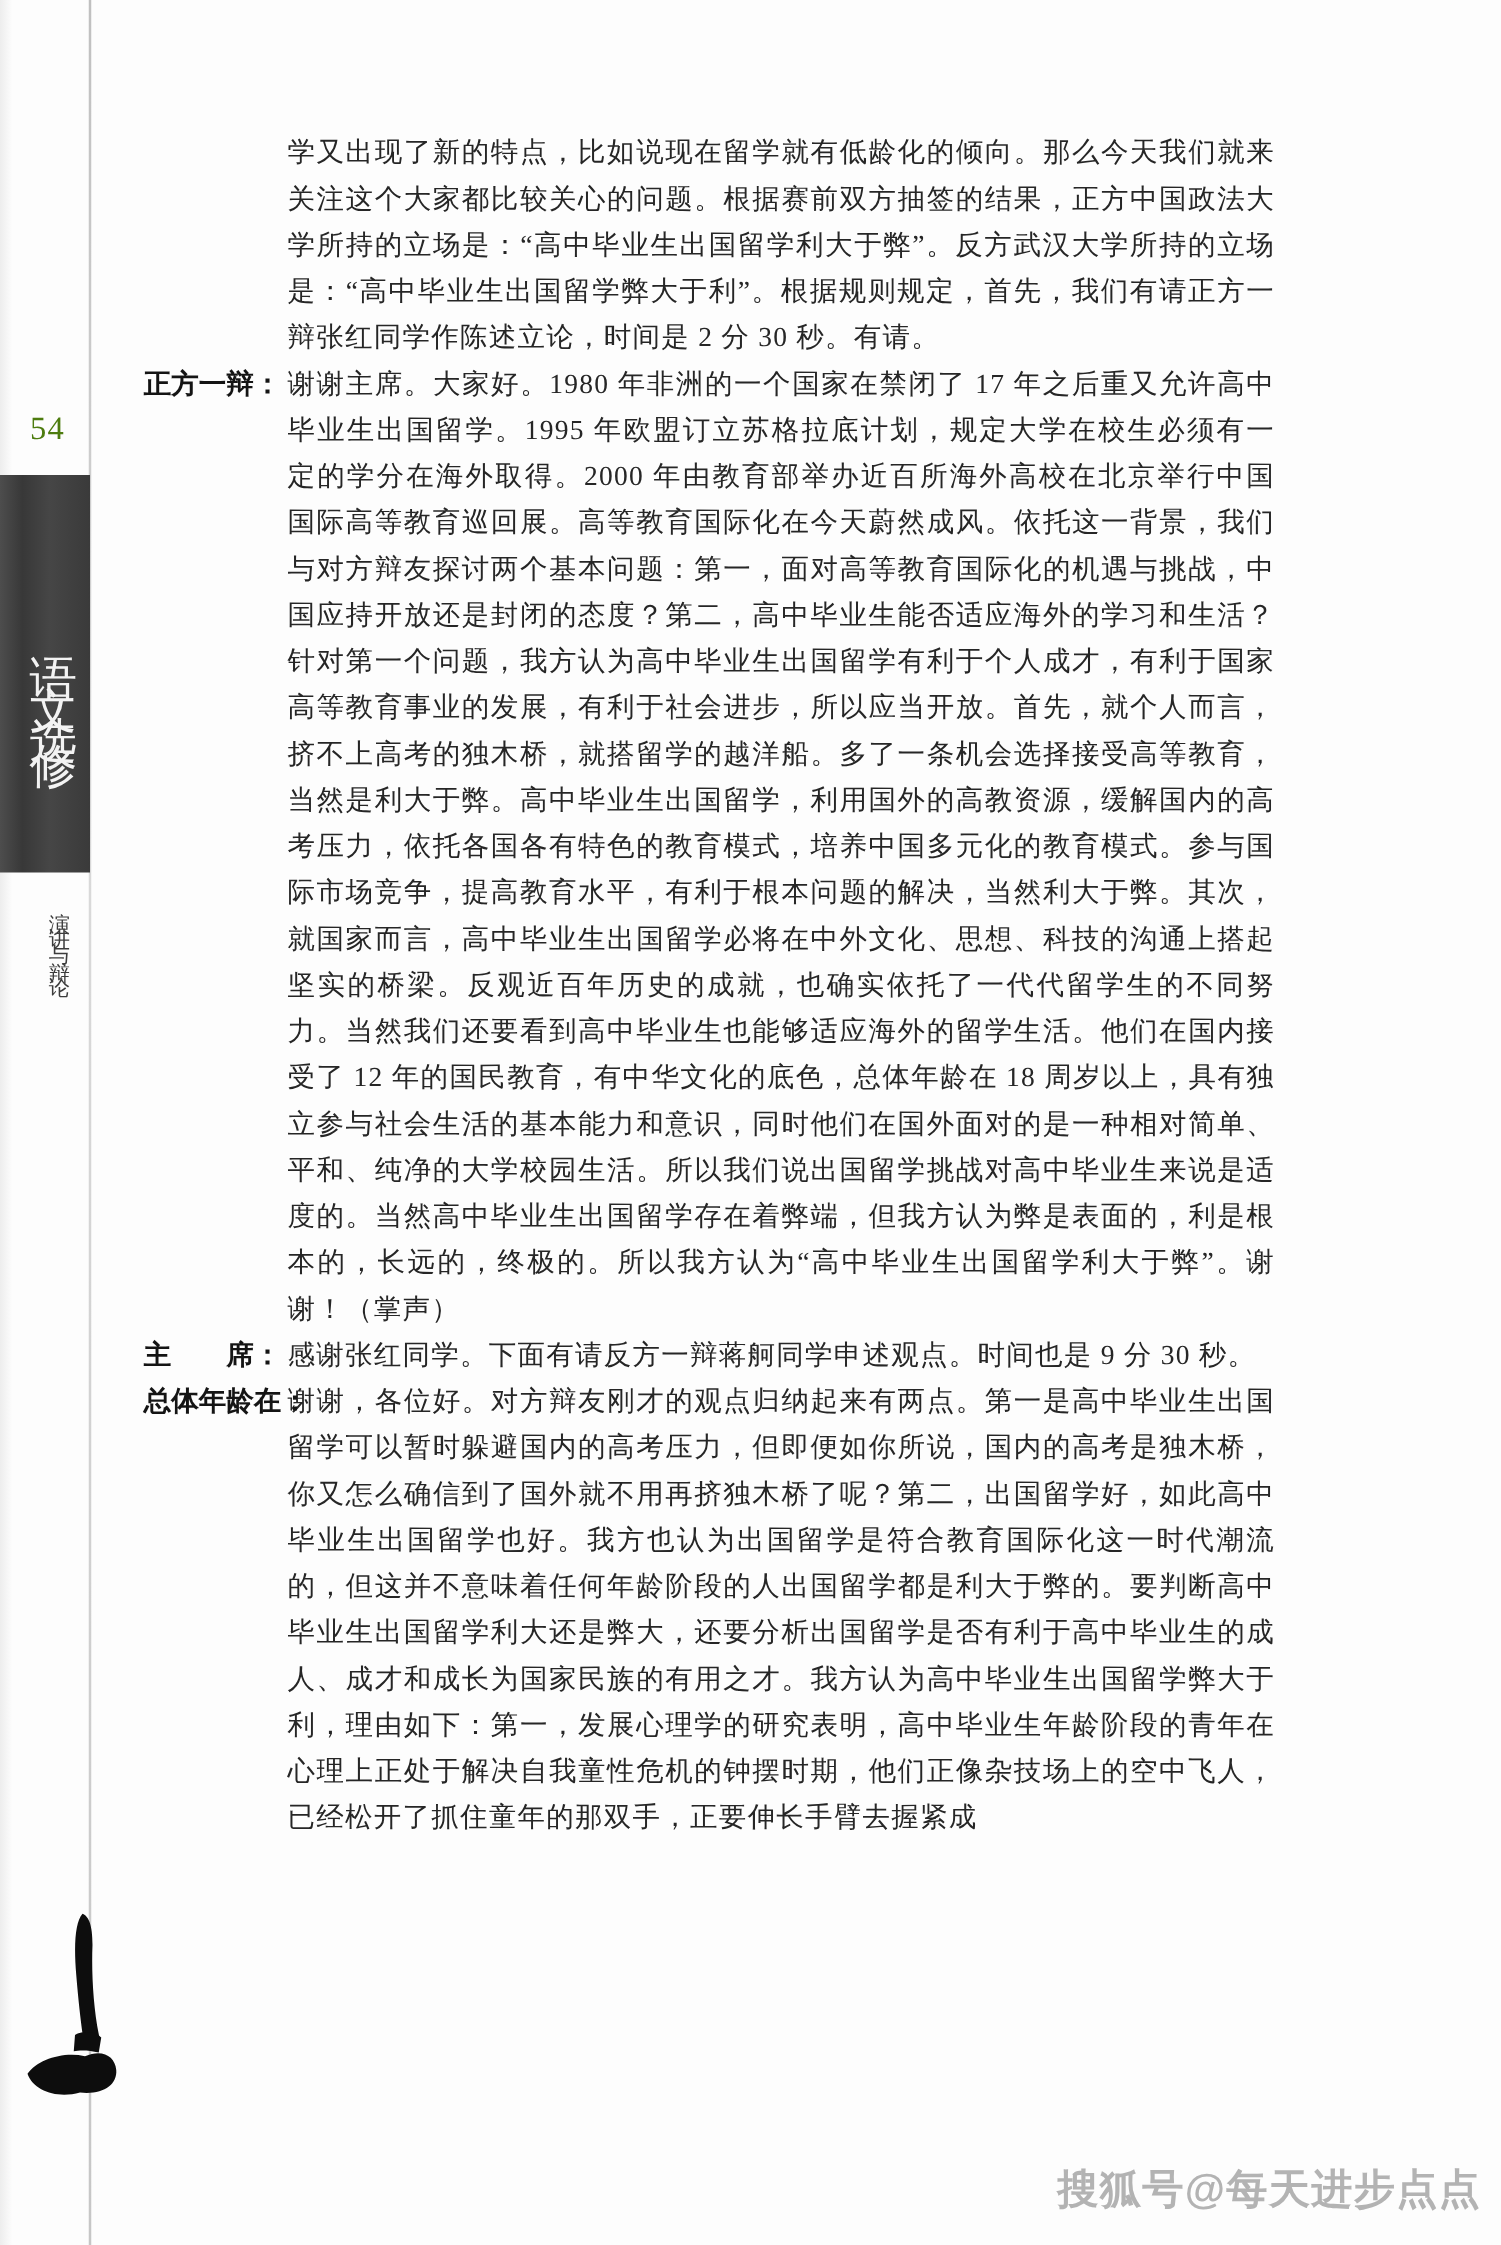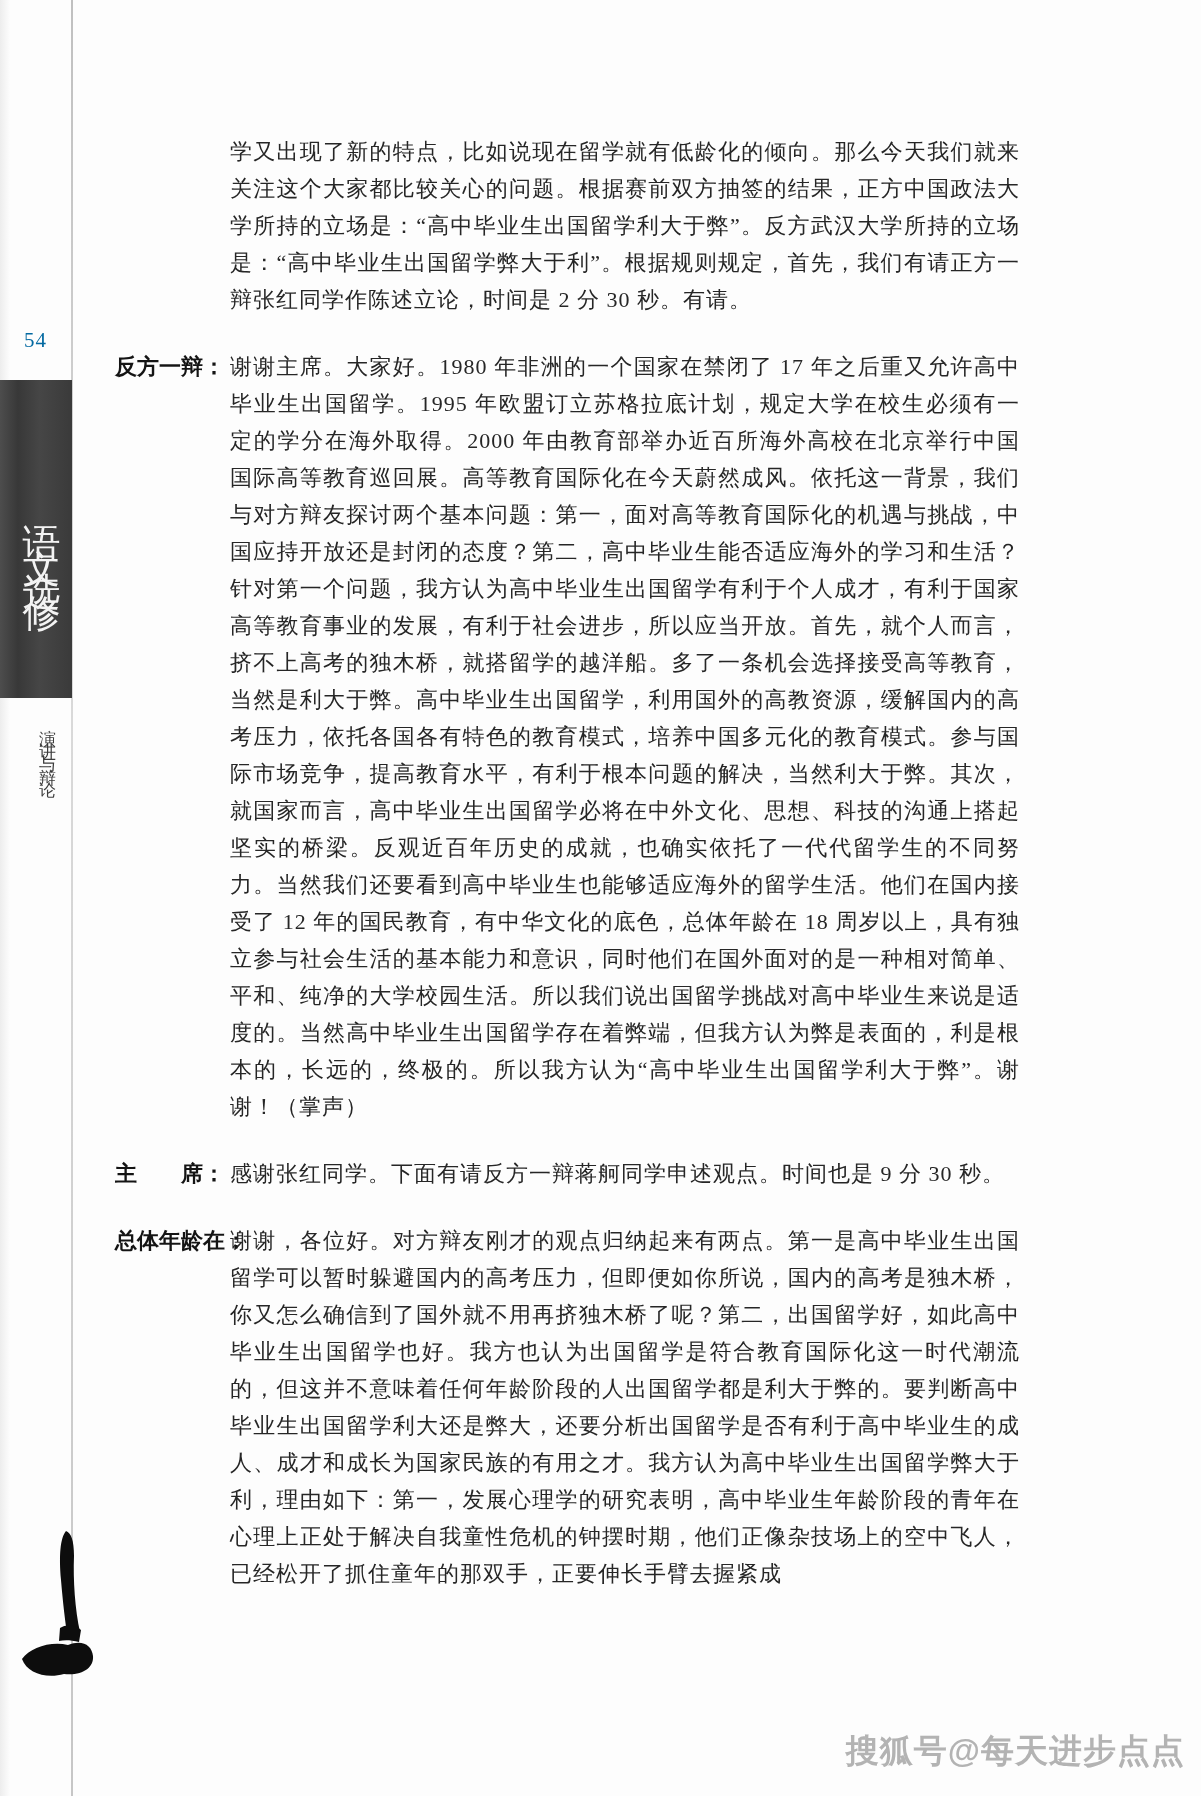--- a/index.html
+++ b/index.html
@@ -16,21 +16,21 @@
   .page::before {
     content:""; position:absolute; left:0; top:0; width:10px; height:100%;
     background:linear-gradient(90deg, #ededed, rgba(255,255,255,0));
   }
   .fold-line {
     position:absolute; left:71px; top:0; width:2px; height:1796px;
     background:linear-gradient(180deg,#c0c0c0,#d9d9d9 40%,#c6c6c6);
   }
   .page-number {
     position:absolute; left:24px; top:328px;
-    font-size:21px; color:#0369a1; letter-spacing:1px;
+    font-size:26px; color:#4d7c0f; letter-spacing:1px;
   }
   .series-banner {
     position:absolute; left:0; top:380px; width:72px; height:318px;
     background:linear-gradient(90deg,#4d4d4d,#383838 25%,#464646 55%,#3a3a3a 100%);
     display:flex; align-items:center; justify-content:center;
   }
   .series-banner-title {
     writing-mode:vertical-rl; text-orientation:upright;
     color:#f3f3f3; font-size:38px; letter-spacing:24px;
     margin-left:10px; padding-top:6px;
@@ -41,21 +41,20 @@
     font-size:17px; letter-spacing:13px; color:#3c3c3c;
   }
   .ink-brush-mark { position:absolute; left:16px; top:1528px; width:82px; height:162px; }
   .content { position:absolute; left:115px; top:103px; width:905px; }
   .para, .speech-text {
     width:790px; margin-left:115px;
     font-size:22px; line-height:37px; letter-spacing:1px;
     text-align:justify; text-justify:inter-character;
     word-break:break-all;
     color:#262626;
-    margin-top:30px;
   }
   .speech { position:relative; }
   .speaker-label {
     position:absolute; left:0; top:0;
     width:115px;
     font-family:"Liberation Sans", sans-serif;
     font-weight:700; font-size:22px; line-height:37px;
     color:#141414; white-space:nowrap;
   }
   .watermark {
@@ -84,21 +83,21 @@
     <path fill="#0d0d0d" d="M50 3 C44 10 43 28 45 52 C47 76 49 92 51 106 L64 104 C59 82 57 52 58 28 C58 12 55 5 50 3 Z"></path>
     <path fill="#0d0d0d" d="M6 131 C14 120 34 113 52 117 C66 111 76 117 77 128 C78 140 66 148 48 146 C30 151 11 145 6 131 Z"></path>
     <path fill="#0d0d0d" d="M44 100 C50 96 60 97 65 102 L63 114 C55 112 48 112 43 113 Z"></path>
   </svg>
 
   <div class="content">
 
     <p class="para">学又出现了新的特点，比如说现在留学就有低龄化的倾向。那么今天我们就来关注这个大家都比较关心的问题。根据赛前双方抽签的结果，正方中国政法大学所持的立场是：“高中毕业生出国留学利大于弊”。反方武汉大学所持的立场是：“高中毕业生出国留学弊大于利”。根据规则规定，首先，我们有请正方一辩张红同学作陈述立论，时间是 2 分 30 秒。有请。</p>
 
     <div class="speech">
-      <span class="speaker-label">反方一辩：</span>
+      <span class="speaker-label">正方一辩：</span>
       <p class="speech-text">谢谢主席。大家好。1980 年非洲的一个国家在禁闭了 17 年之后重又允许高中毕业生出国留学。1995 年欧盟订立苏格拉底计划，规定大学在校生必须有一定的学分在海外取得。2000 年由教育部举办近百所海外高校在北京举行中国国际高等教育巡回展。高等教育国际化在今天蔚然成风。依托这一背景，我们与对方辩友探讨两个基本问题：第一，面对高等教育国际化的机遇与挑战，中国应持开放还是封闭的态度？第二，高中毕业生能否适应海外的学习和生活？针对第一个问题，我方认为高中毕业生出国留学有利于个人成才，有利于国家高等教育事业的发展，有利于社会进步，所以应当开放。首先，就个人而言，挤不上高考的独木桥，就搭留学的越洋船。多了一条机会选择接受高等教育，当然是利大于弊。高中毕业生出国留学，利用国外的高教资源，缓解国内的高考压力，依托各国各有特色的教育模式，培养中国多元化的教育模式。参与国际市场竞争，提高教育水平，有利于根本问题的解决，当然利大于弊。其次，就国家而言，高中毕业生出国留学必将在中外文化、思想、科技的沟通上搭起坚实的桥梁。反观近百年历史的成就，也确实依托了一代代留学生的不同努力。当然我们还要看到高中毕业生也能够适应海外的留学生活。他们在国内接受了 12 年的国民教育，有中华文化的底色，总体年龄在 18 周岁以上，具有独立参与社会生活的基本能力和意识，同时他们在国外面对的是一种相对简单、平和、纯净的大学校园生活。所以我们说出国留学挑战对高中毕业生来说是适度的。当然高中毕业生出国留学存在着弊端，但我方认为弊是表面的，利是根本的，长远的，终极的。所以我方认为“高中毕业生出国留学利大于弊”。谢谢！（掌声）</p>
     </div>
 
     <div class="speech">
       <span class="speaker-label">主　　席：</span>
       <p class="speech-text">感谢张红同学。下面有请反方一辩蒋舸同学申述观点。时间也是 9 分 30 秒。</p>
     </div>
 
     <div class="speech">
       <span class="speaker-label">总体年龄在：</span>

